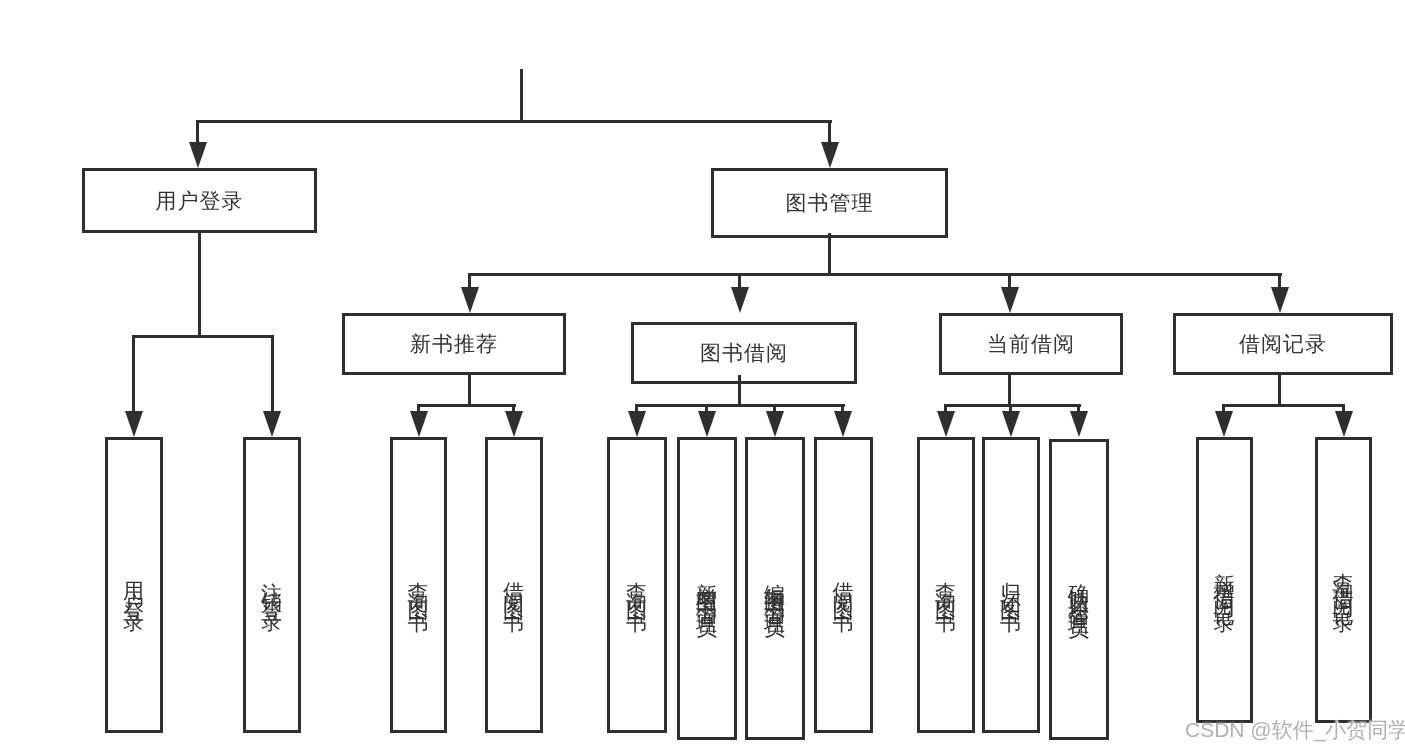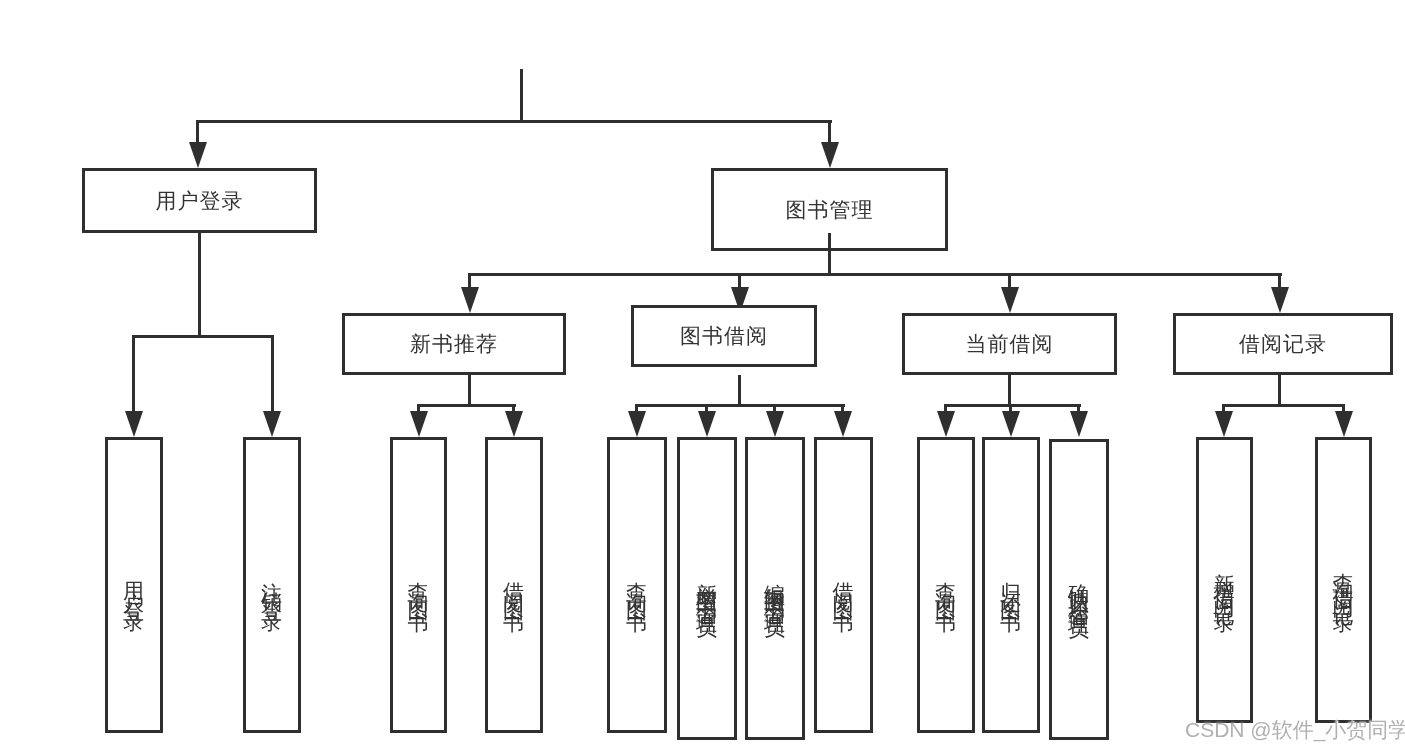--- a/index.html
+++ b/index.html
@@ -71,21 +71,21 @@
   <div class="vline" style="left:520px;top:69px;height:53px"></div>
   <div class="hline" style="left:196px;top:120px;width:636px"></div>
   <div class="vline" style="left:196px;top:120px;height:28px"></div>
   <div class="arrow" style="left:189px;top:142px"></div>
   <div class="vline" style="left:828px;top:120px;height:28px"></div>
   <div class="arrow" style="left:821px;top:142px"></div>
 
   <div class="box h" style="left:82px;top:168px;width:235px;height:65px">
     <span class="label">用户登录</span>
   </div>
-  <div class="box h" style="left:711px;top:168px;width:237px;height:83px">
+  <div class="box h" style="left:711px;top:168px;width:237px;height:70px">
     <span class="label">图书管理</span>
   </div>
 
   <div class="vline" style="left:198px;top:233px;height:104px"></div>
   <div class="hline" style="left:132px;top:335px;width:142px"></div>
   <div class="vline" style="left:132px;top:335px;height:80px"></div>
   <div class="arrow" style="left:125px;top:411px"></div>
   <div class="vline" style="left:271px;top:335px;height:80px"></div>
   <div class="arrow" style="left:263px;top:411px"></div>
 
@@ -96,24 +96,24 @@
   <div class="vline" style="left:738px;top:273px;height:18px"></div>
   <div class="arrow" style="left:731px;top:287px"></div>
   <div class="vline" style="left:1008px;top:273px;height:18px"></div>
   <div class="arrow" style="left:1001px;top:287px"></div>
   <div class="vline" style="left:1278px;top:273px;height:18px"></div>
   <div class="arrow" style="left:1271px;top:287px"></div>
 
   <div class="box h" style="left:342px;top:313px;width:224px;height:62px">
     <span class="label">新书推荐</span>
   </div>
-  <div class="box h" style="left:631px;top:305px;width:186px;height:62px">
+  <div class="box h" style="left:631px;top:322px;width:226px;height:62px">
     <span class="label">图书借阅</span>
   </div>
-  <div class="box h" style="left:902px;top:313px;width:215px;height:62px">
+  <div class="box h" style="left:939px;top:313px;width:184px;height:62px">
     <span class="label">当前借阅</span>
   </div>
   <div class="box h" style="left:1173px;top:313px;width:220px;height:62px">
     <span class="label">借阅记录</span>
   </div>
 
   <div class="vline" style="left:468px;top:375px;height:32px"></div>
   <div class="hline" style="left:417px;top:404px;width:99px"></div>
   <div class="vline" style="left:417px;top:404px;height:12px"></div>
   <div class="arrow" style="left:410px;top:411px"></div>

